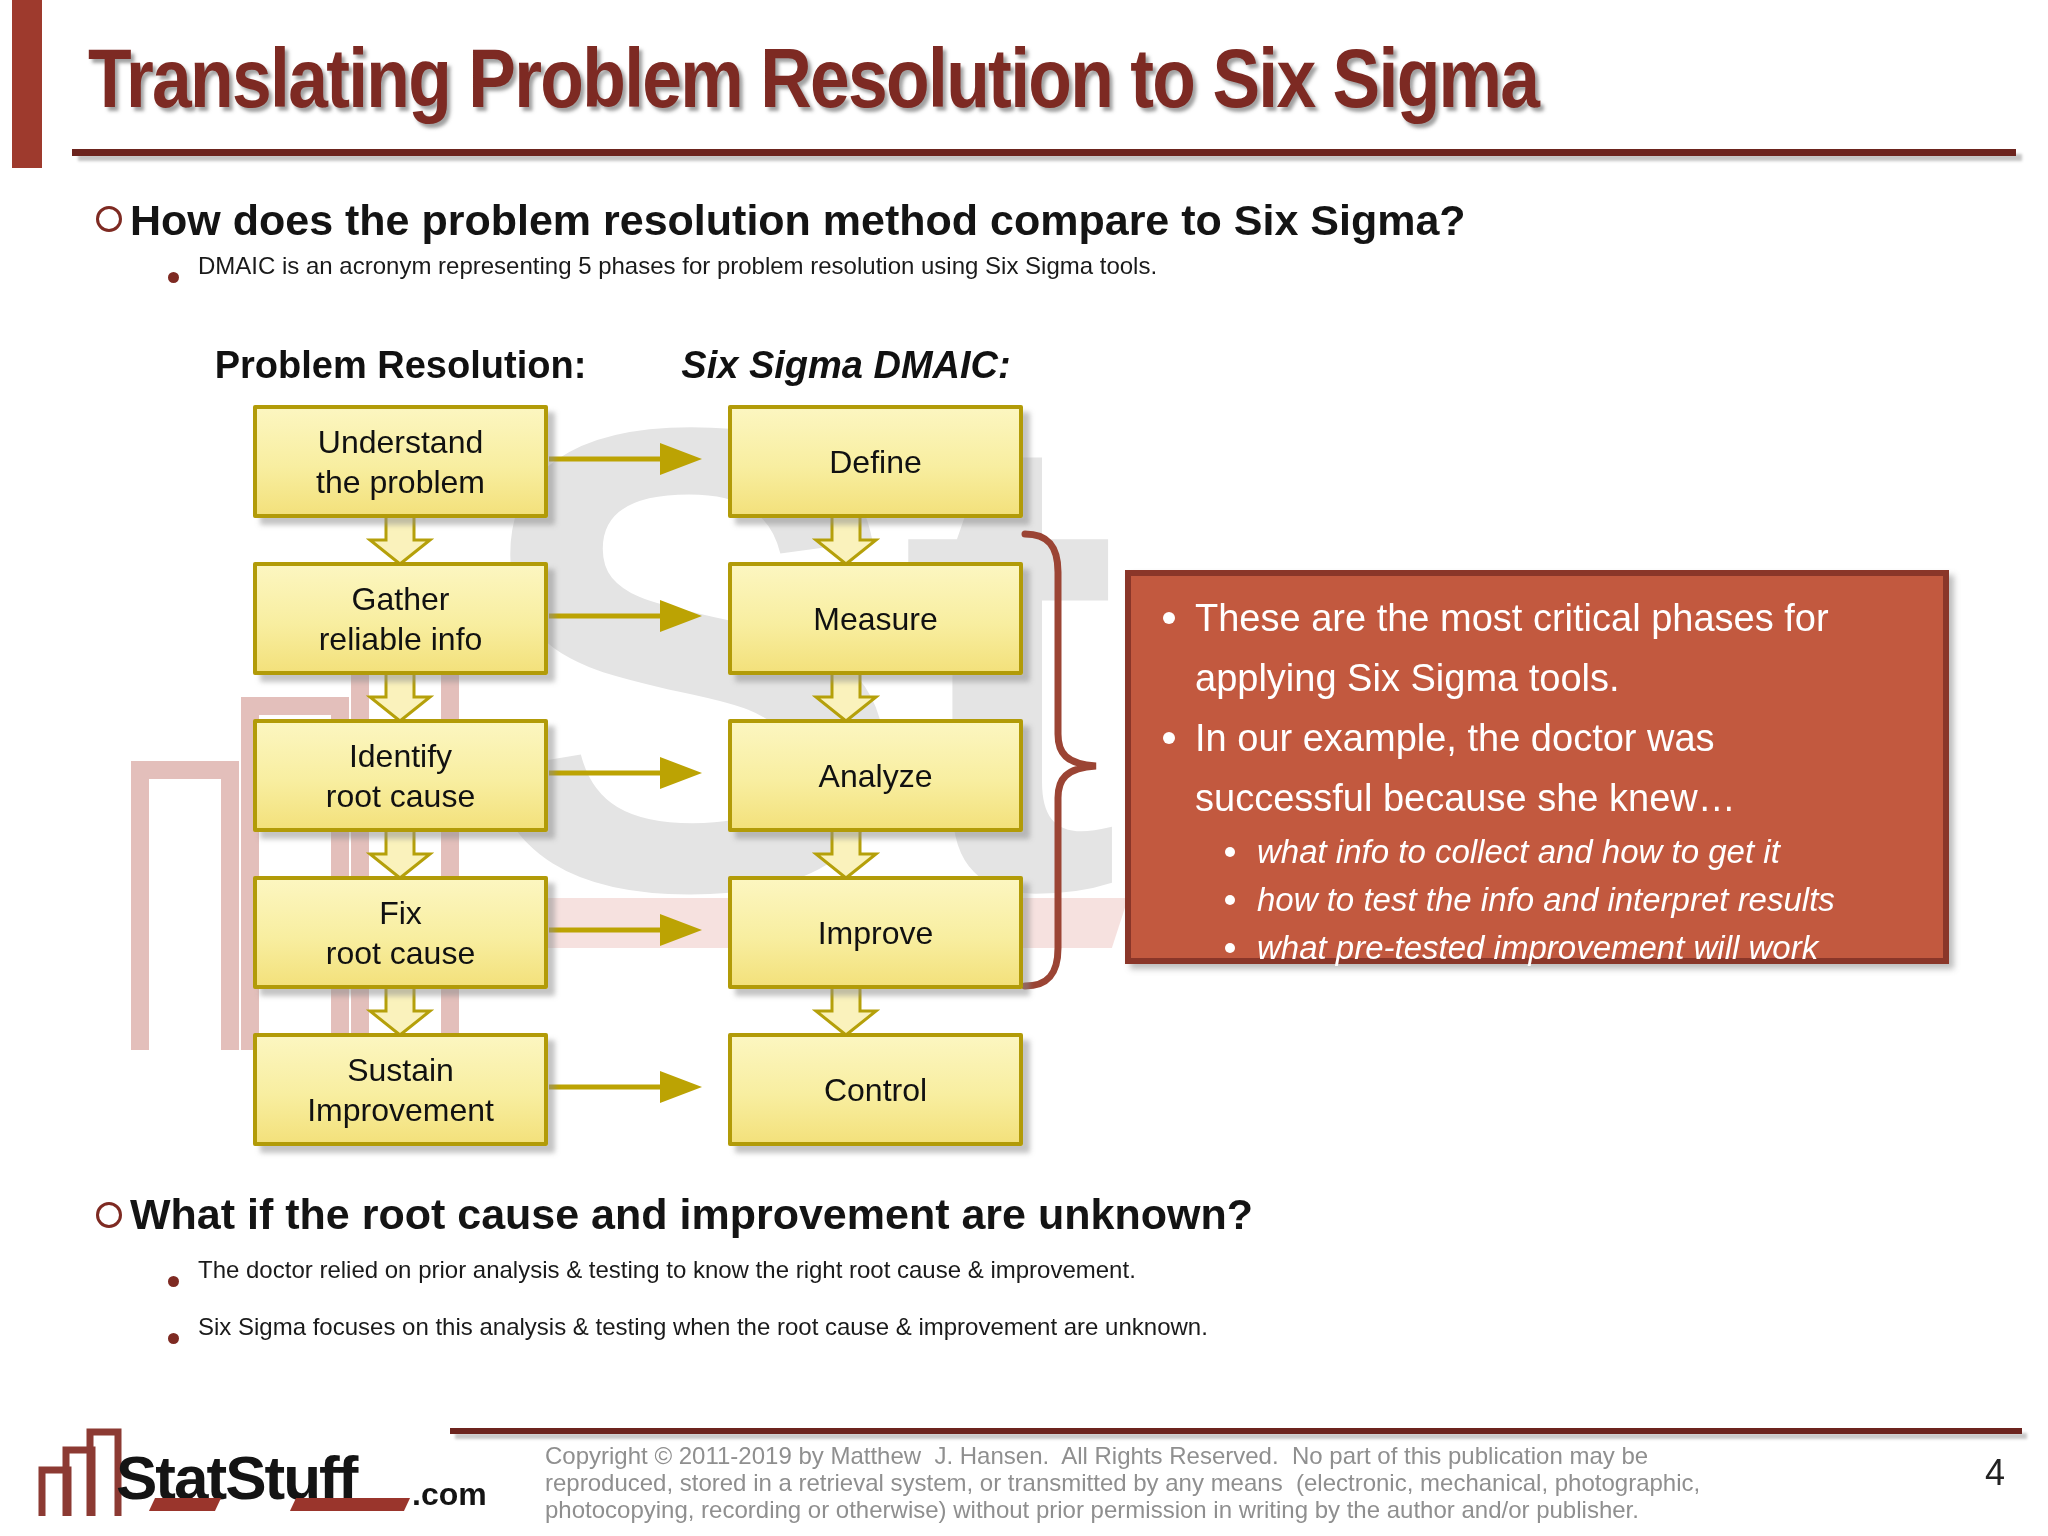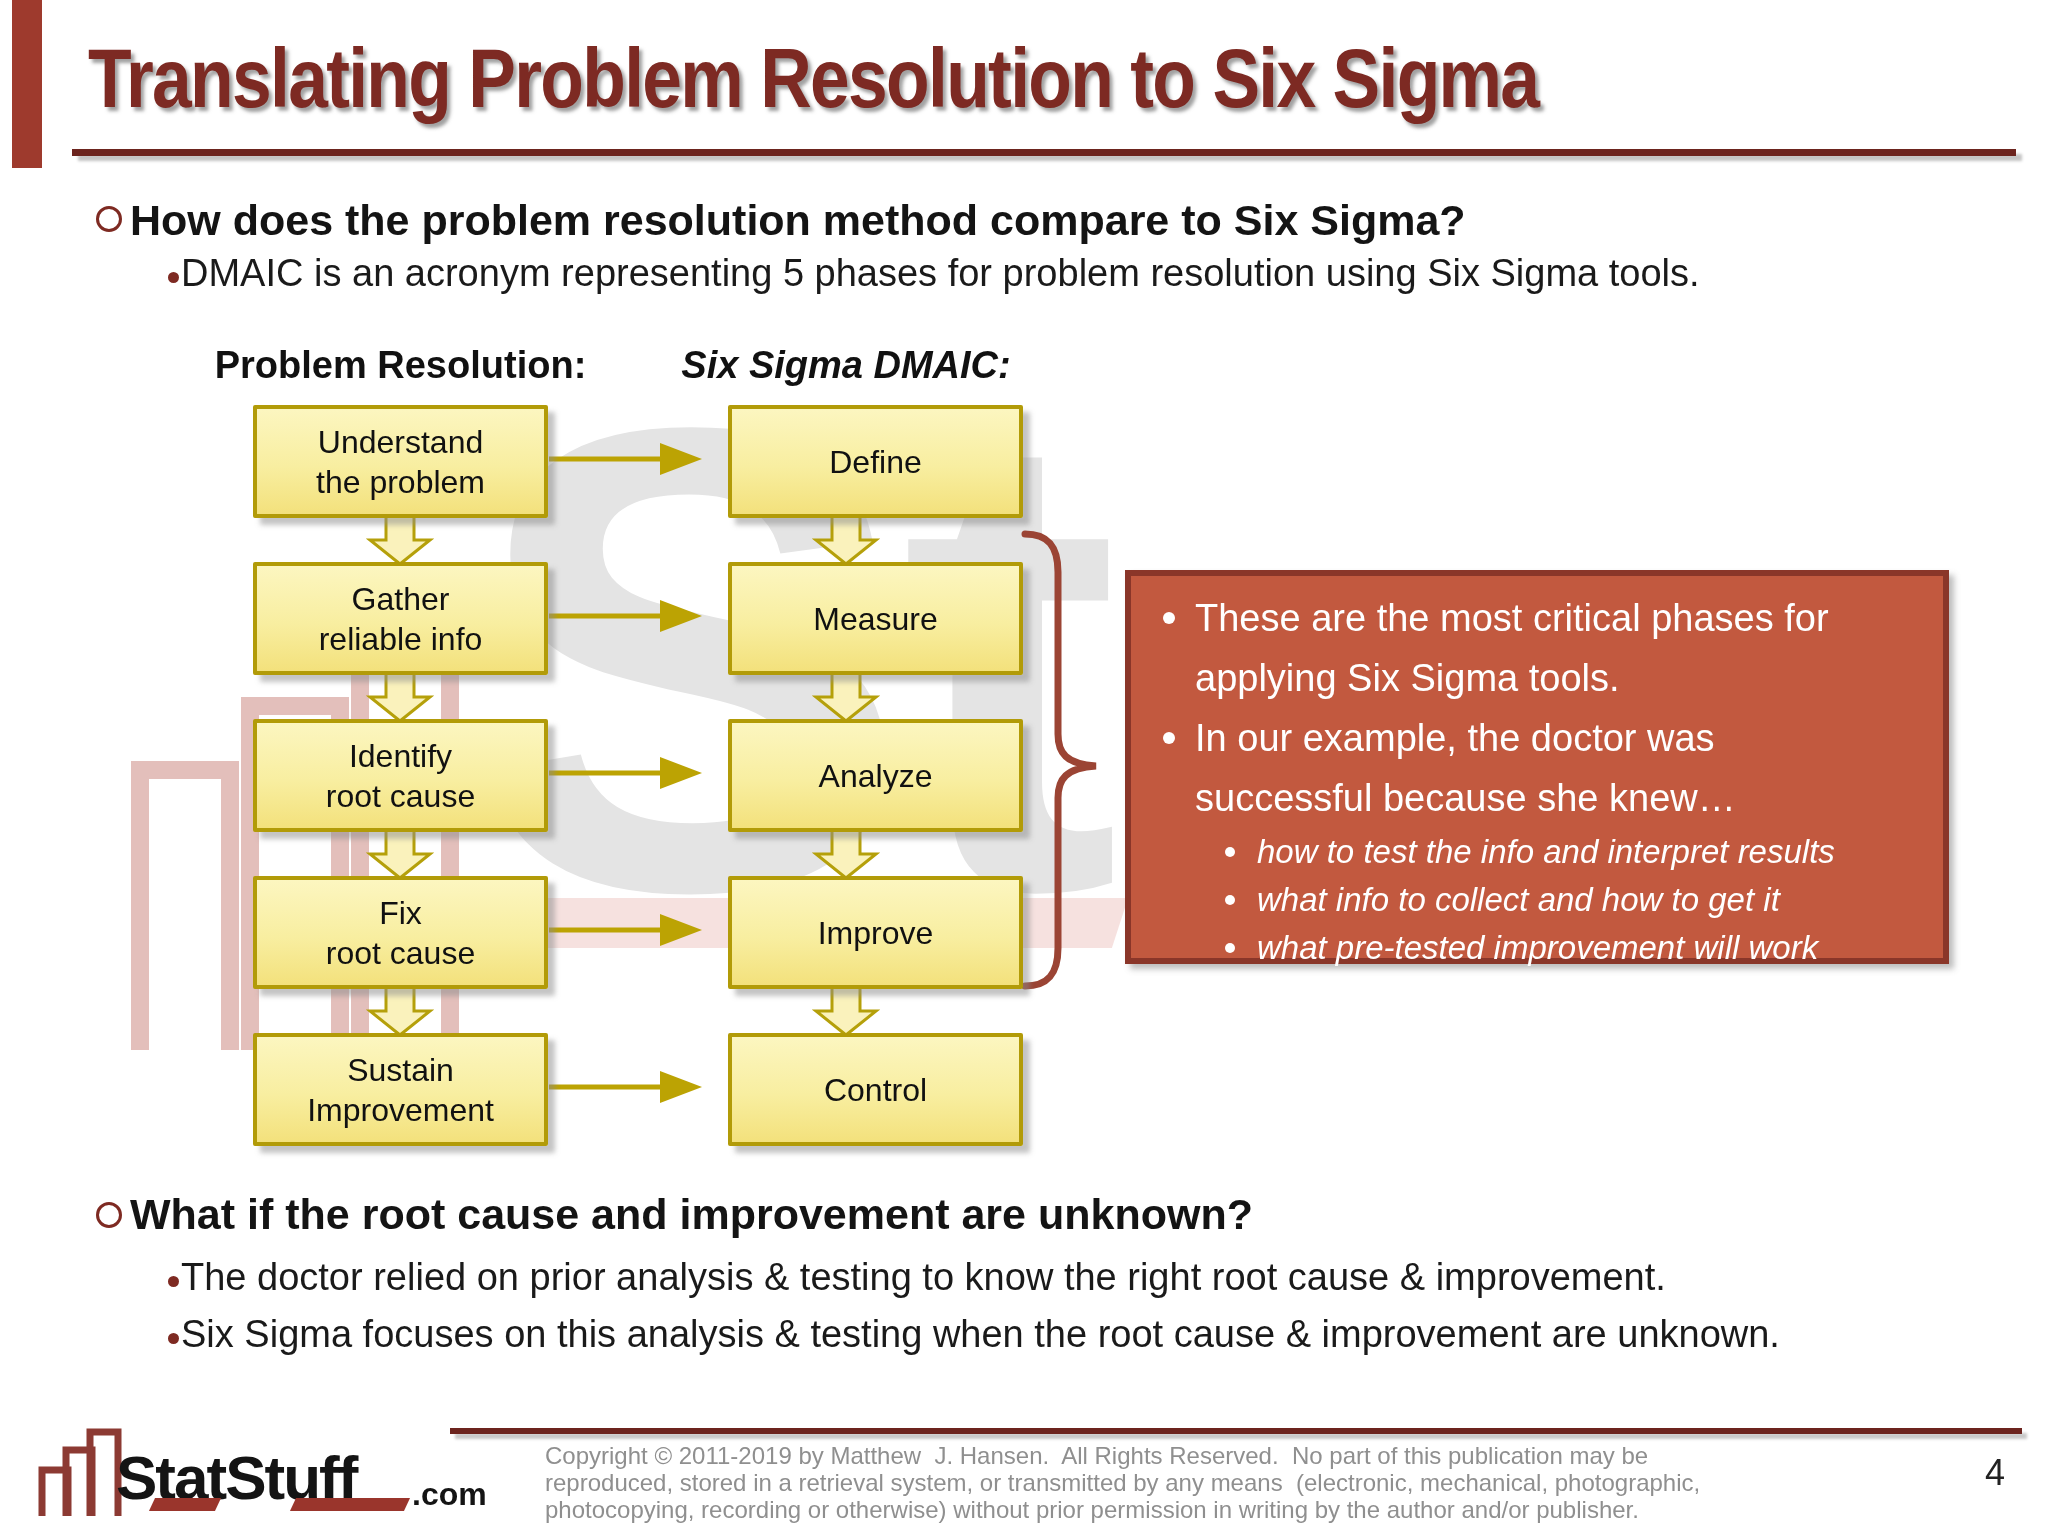--- a/index.html
+++ b/index.html
@@ -35,21 +35,21 @@
     position:absolute;width:20px;height:20px;border:3px solid #7e2a22;border-radius:50%;
     background:transparent;z-index:3;
   }
   .heading{
     position:absolute;left:130px;z-index:3;font-size:43px;font-weight:bold;color:#141414;white-space:nowrap;
   }
   .dot{
     position:absolute;width:11px;height:11px;border-radius:50%;background:#7e2a22;z-index:3;
   }
   .sub-bullet{
-    position:absolute;left:181px;z-index:3;font-size:38px;color:#1a1a1a;white-space:nowrap;
+    position:absolute;left:198px;z-index:3;font-size:24px;color:#1a1a1a;white-space:nowrap;
   }
   
   .col-header{
     position:absolute;top:344px;z-index:3;font-size:38px;font-weight:bold;color:#111;text-align:center;white-space:nowrap;
   }
   .fbox{
     position:absolute;z-index:3;width:287px;height:105px;
     background:linear-gradient(180deg,#fcf6c0 0%,#f8eea0 55%,#f3e17c 100%);
     border:4px solid #b29b08;border-radius:2px;
     box-shadow:7px 7px 5px rgba(140,140,140,.5);
@@ -195,25 +195,25 @@
     </div>
     <div class="co-line">
       <span class="co-dot"></span>
       <span>In our example, the doctor was</span>
     </div>
     <div class="co-line">
       <span>successful because she knew…</span>
     </div>
     <div class="co-sub">
       <span class="co-sub-dot"></span>
-      <span>how to test the info and interpret results</span>
+      <span>what info to collect and how to get it</span>
     </div>
     <div class="co-sub">
       <span class="co-sub-dot"></span>
-      <span>what info to collect and how to get it</span>
+      <span>how to test the info and interpret results</span>
     </div>
     <div class="co-sub">
       <span class="co-sub-dot"></span>
       <span>what pre-tested improvement will work</span>
     </div>
   </div>
 
   <div class="h-circle" style="left:96px;top:1202px;"></div>
   <div class="heading" style="top:1190px;">What if the root cause and improvement are unknown?</div>
   <div class="dot" style="left:168px;top:1276px;"></div>

